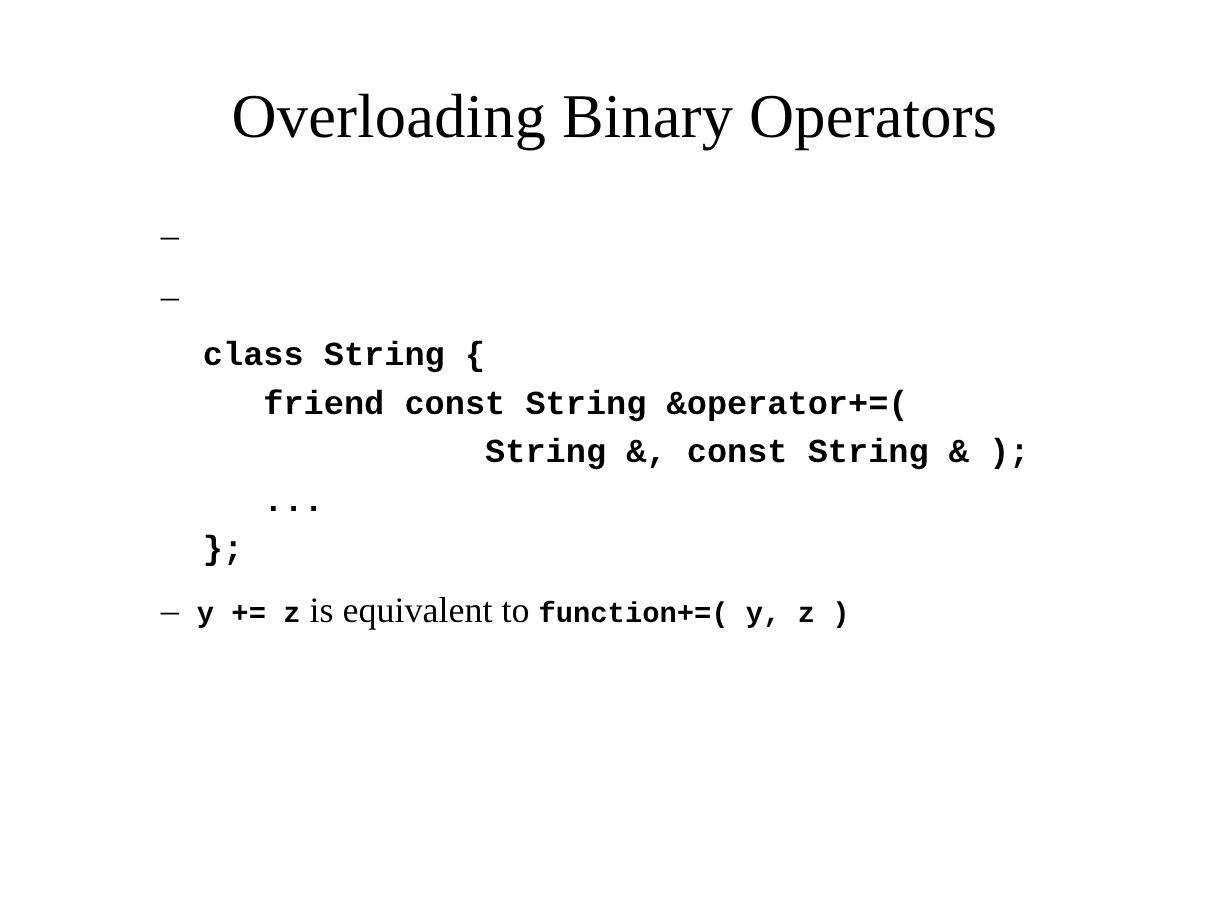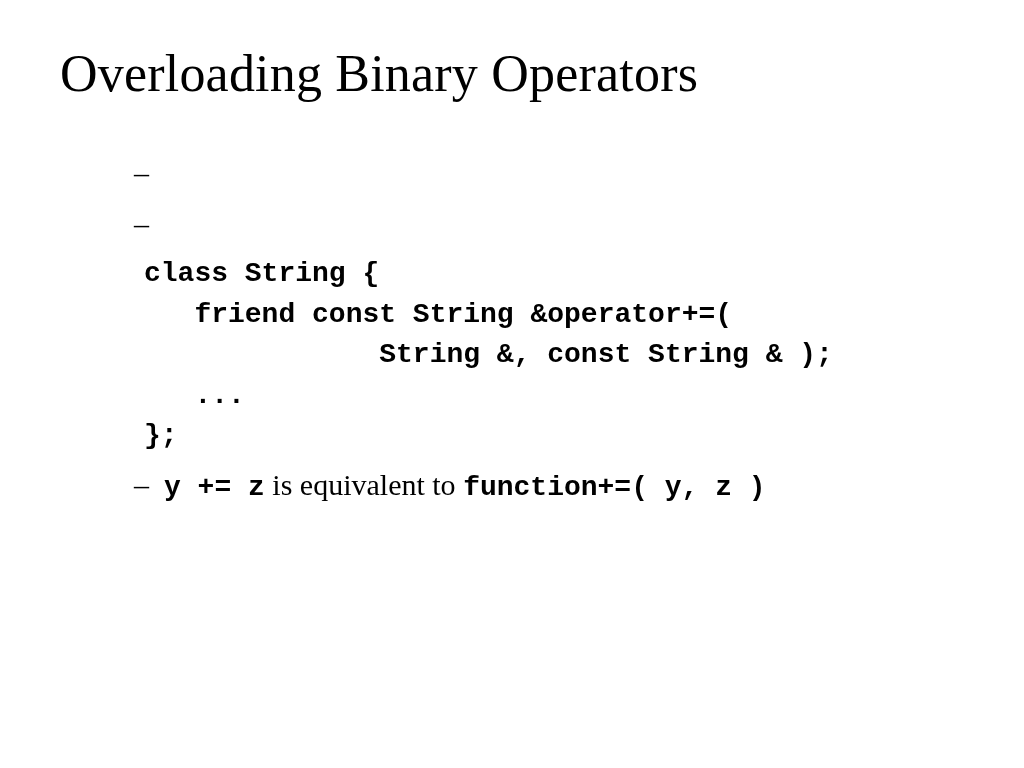--- a/index.html
+++ b/index.html
@@ -13,42 +13,43 @@
   }
   .slide {
     width: 1024px;
     height: 768px;
     box-sizing: border-box;
     padding: 40px 60px 40px 60px;
   }
   .title {
     font-size: 52px;
     font-weight: normal;
-    margin: 4px 0 50px 0;
+    text-align: center;
+    margin: 28px 0 50px 0;
     letter-spacing: 0.2px;
   }
   .body {
     font-size: 30px;
     line-height: 1.35;
   }
   .bullet {
     display: flex;
     margin: 0 0 10px 74px;
   }
   .dash {
     width: 30px;
     flex: 0 0 30px;
   }
   .code {
     font-family: "Courier New", Courier, monospace;
     font-weight: bold;
-    font-size: 28px;
+    font-size: 24px;
   }
   .codeblock {
-    margin-left: 84px;
+    margin-left: 109px;
     font-family: "Courier New", Courier, monospace;
     font-weight: bold;
     font-size: 28px;
     line-height: 1.45;
     white-space: pre;
   }
   .bullet3 {
     display: flex;
     margin: 8px 0 0 74px;
     align-items: baseline;

